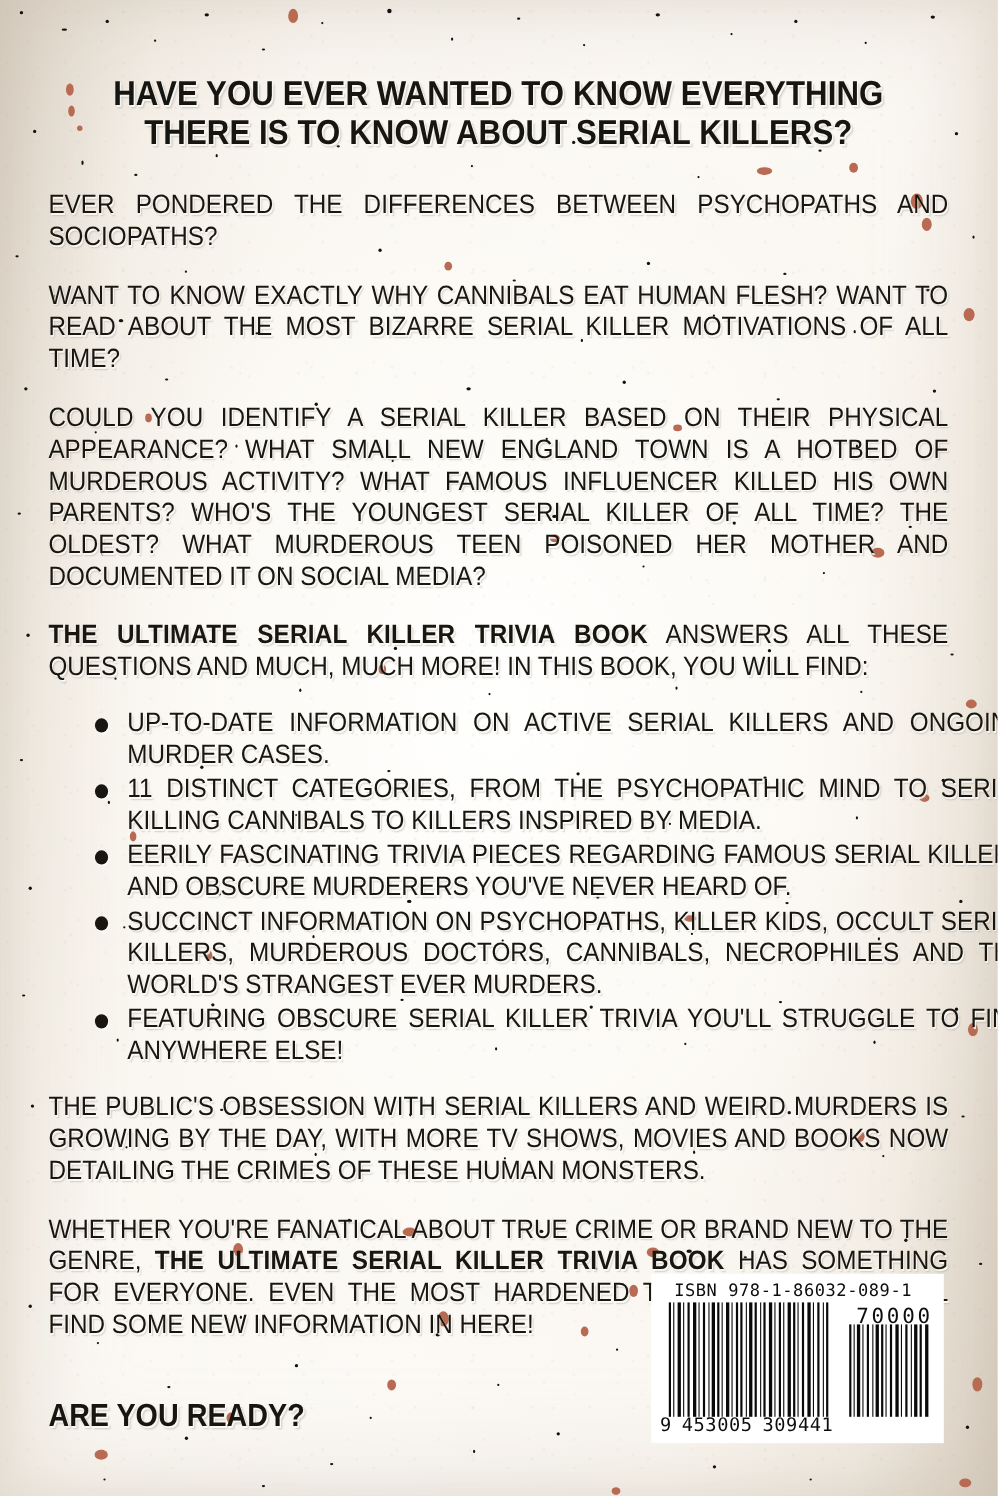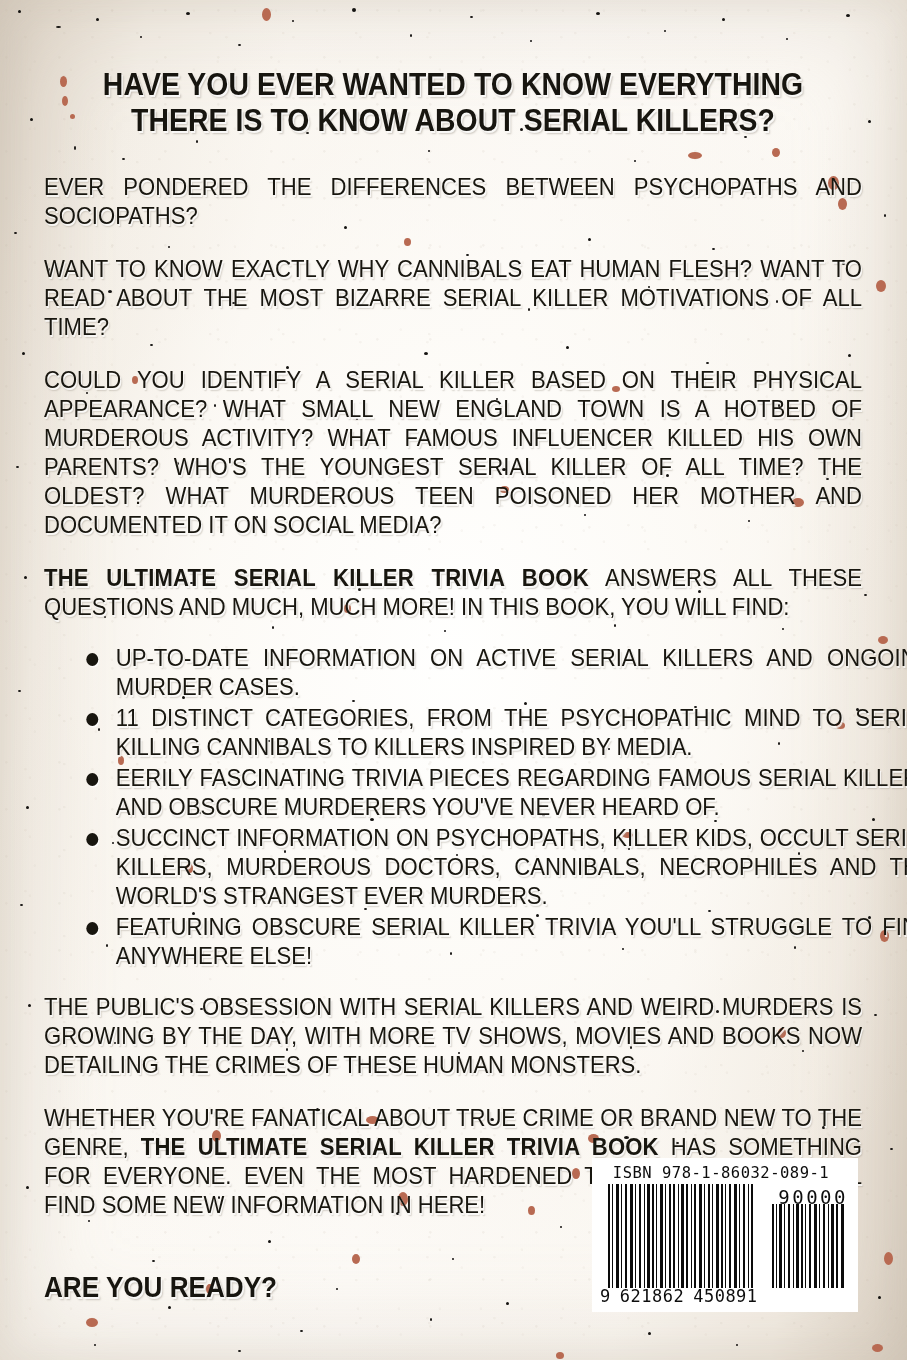--- a/index.html
+++ b/index.html
@@ -431,21 +431,21 @@
     <p class="body">THE PUBLIC'S OBSESSION WITH SERIAL KILLERS AND WEIRD MURDERS IS GROWING BY THE DAY, WITH MORE TV SHOWS, MOVIES AND BOOKS NOW DETAILING THE CRIMES OF THESE HUMAN MONSTERS.</p>
 
     <p class="body"><span>WHETHER YOU'RE FANATICAL ABOUT TRUE CRIME OR BRAND NEW TO THE GENRE, </span><b class="strong">THE ULTIMATE SERIAL KILLER TRIVIA BOOK</b><span> HAS SOMETHING FOR EVERYONE. EVEN THE MOST HARDENED TRUE CRIME BUFF WILL FIND SOME NEW INFORMATION IN HERE!</span></p>
 
     <div class="ready">ARE YOU READY?</div>
 
   </div>
 
   <div class="barcode-block">
     <div class="isbn-text">ISBN 978-1-86032-089-1</div>
-    <div class="addon-text">90000</div>
+    <div class="addon-text">70000</div>
 
     <div class="bars-main">
       <s style="left:0px;width:2px"></s>
         <s style="left:4px;width:1px"></s>
       <s style="left:8px;width:3px"></s>
         <s style="left:13px;width:1px"></s>
       <s style="left:17px;width:2px"></s>
         <s style="left:22px;width:3px"></s>
       <s style="left:27px;width:1px"></s>
         <s style="left:31px;width:2px"></s>
@@ -490,16 +490,16 @@
         <s style="left:37px;width:2px"></s>
       <s style="left:42px;width:3px"></s>
         <s style="left:47px;width:1px"></s>
       <s style="left:51px;width:2px"></s>
         <s style="left:56px;width:1px"></s>
       <s style="left:59px;width:3px"></s>
         <s style="left:64px;width:2px"></s>
       <s style="left:69px;width:3px"></s>
     </div>
 
-    <div class="ean-text"><span>9</span><span class="sp"></span><span>621862</span><span class="sp"></span><span>450891</span></div>
+    <div class="ean-text"><span>9</span><span class="sp"></span><span>453005</span><span class="sp"></span><span>309441</span></div>
   </div>
 
 </div>
 
 </body></html>

